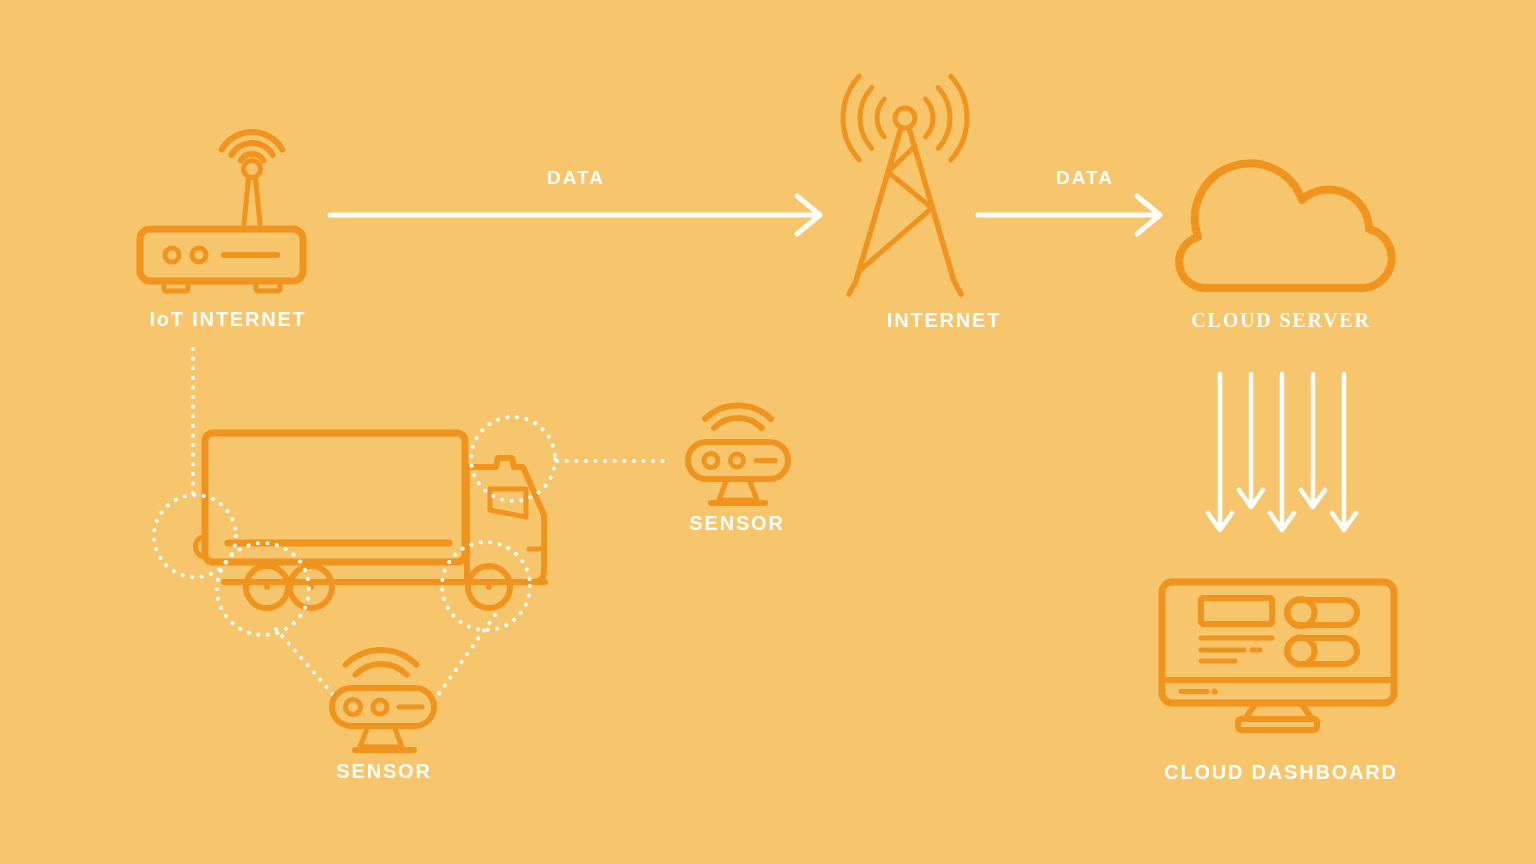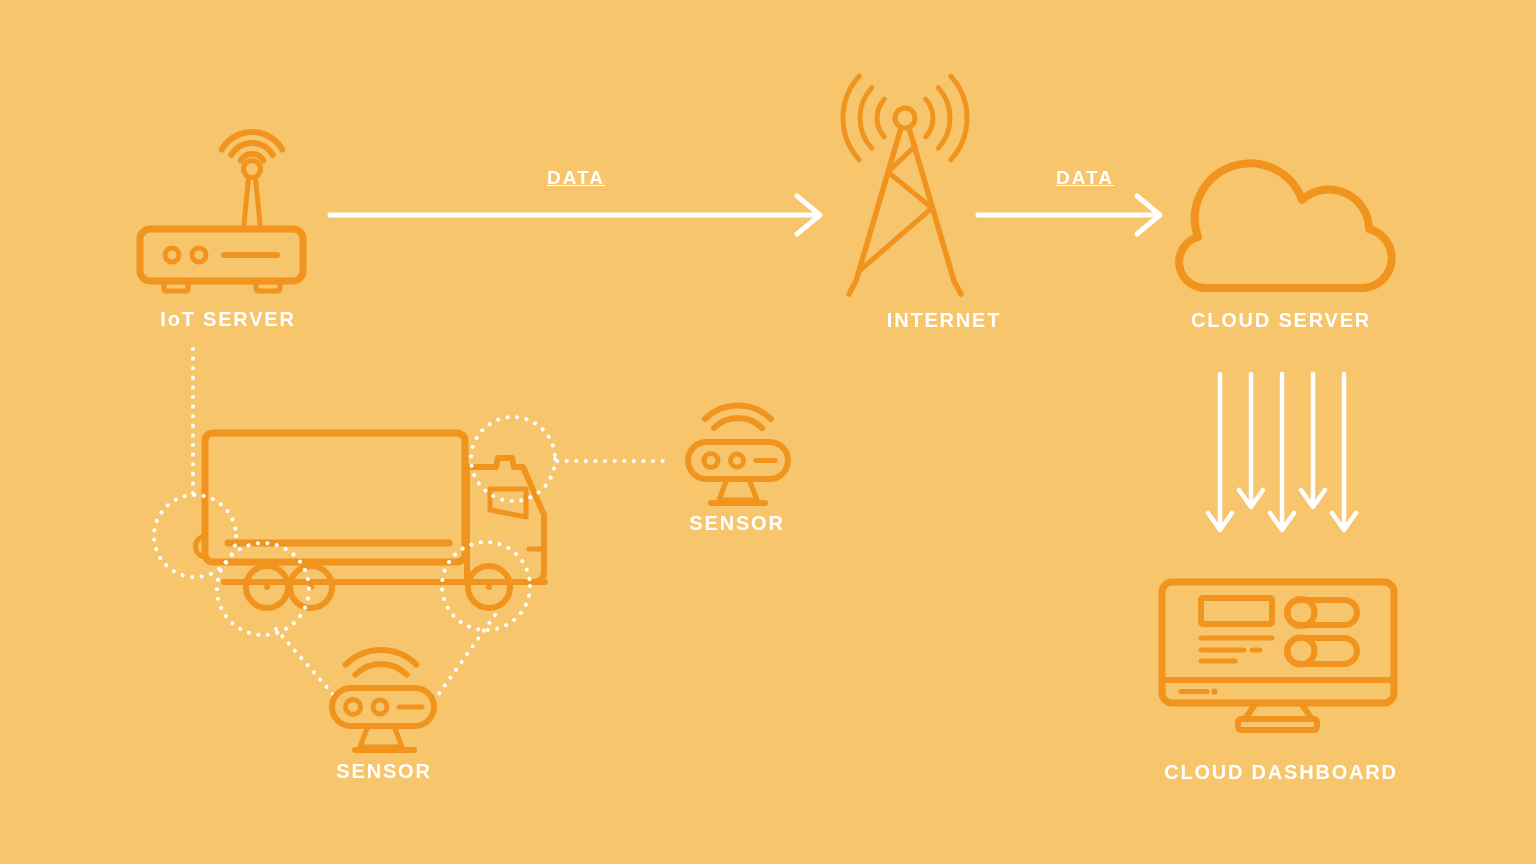--- a/index.html
+++ b/index.html
@@ -17,21 +17,21 @@
   .diagram-svg{position:absolute;left:0;top:0;}
   .stroke-ic{stroke:var(--icon);fill:none;}
   .fill-ic{fill:var(--icon);stroke:none;}
   .stroke-wt{stroke:var(--line);fill:none;}
   .dotted{stroke:var(--line);fill:none;stroke-dasharray:0.1 9.5;stroke-linecap:round;}
   .label{
     position:absolute;transform:translateX(-50%);
     color:var(--label);font-size:20px;font-weight:600;
     letter-spacing:1.8px;white-space:nowrap;
   }
-  .label.small{font-size:19px;letter-spacing:2px;text-decoration:underline;}
+  .label.small{font-size:19px;letter-spacing:2px;}
 </style>
 </head>
 <body>
 
 <div class="canvas">
 
   <svg class="diagram-svg" width="1536" height="864" viewBox="0 0 1536 864">
 
     <g class="stroke-ic" stroke-linecap="round" stroke-linejoin="round">
       <path d="M240.7 160.5 A13 13 0 0 1 263.3 160.5" stroke-width="6"></path>
@@ -142,22 +142,22 @@
       <path d="M345.6 664.6 A50 50 0 0 1 416.4 664.6" stroke-width="6"></path>
       <rect x="332" y="688" width="102" height="38" rx="19" stroke-width="6"></rect>
       <circle cx="353" cy="707" r="7.5" stroke-width="5"></circle>
       <circle cx="380" cy="707" r="7" stroke-width="5"></circle>
       <path d="M399 707 L422 707" stroke-width="5"></path>
       <path d="M368 726 L394 726 L402 747 L360 747 Z" stroke-width="5"></path>
       <path d="M355 750 L414 750" stroke-width="6"></path>
     </g>
   </svg>
 
-  <div class="label" style="left:228px;top:308px;">IoT SERVER</div>
+  <div class="label" style="left:228px;top:308px;">IoT INTERNET</div>
   <div class="label small" style="left:576px;top:167px;">DATA</div>
   <div class="label" style="left:944px;top:309px;">INTERNET</div>
   <div class="label small" style="left:1085px;top:167px;">DATA</div>
-  <div class="label" style="left:1281px;top:309px;">CLOUD SERVER</div>
+  <div class="label" style="left:1281px;top:309px;font-family:Liberation Serif, serif;">CLOUD SERVER</div>
   <div class="label" style="left:1281px;top:761px;">CLOUD DASHBOARD</div>
   <div class="label" style="left:737px;top:512px;">SENSOR</div>
   <div class="label" style="left:384px;top:760px;">SENSOR</div>
 
 </div>
 
 </body></html>

